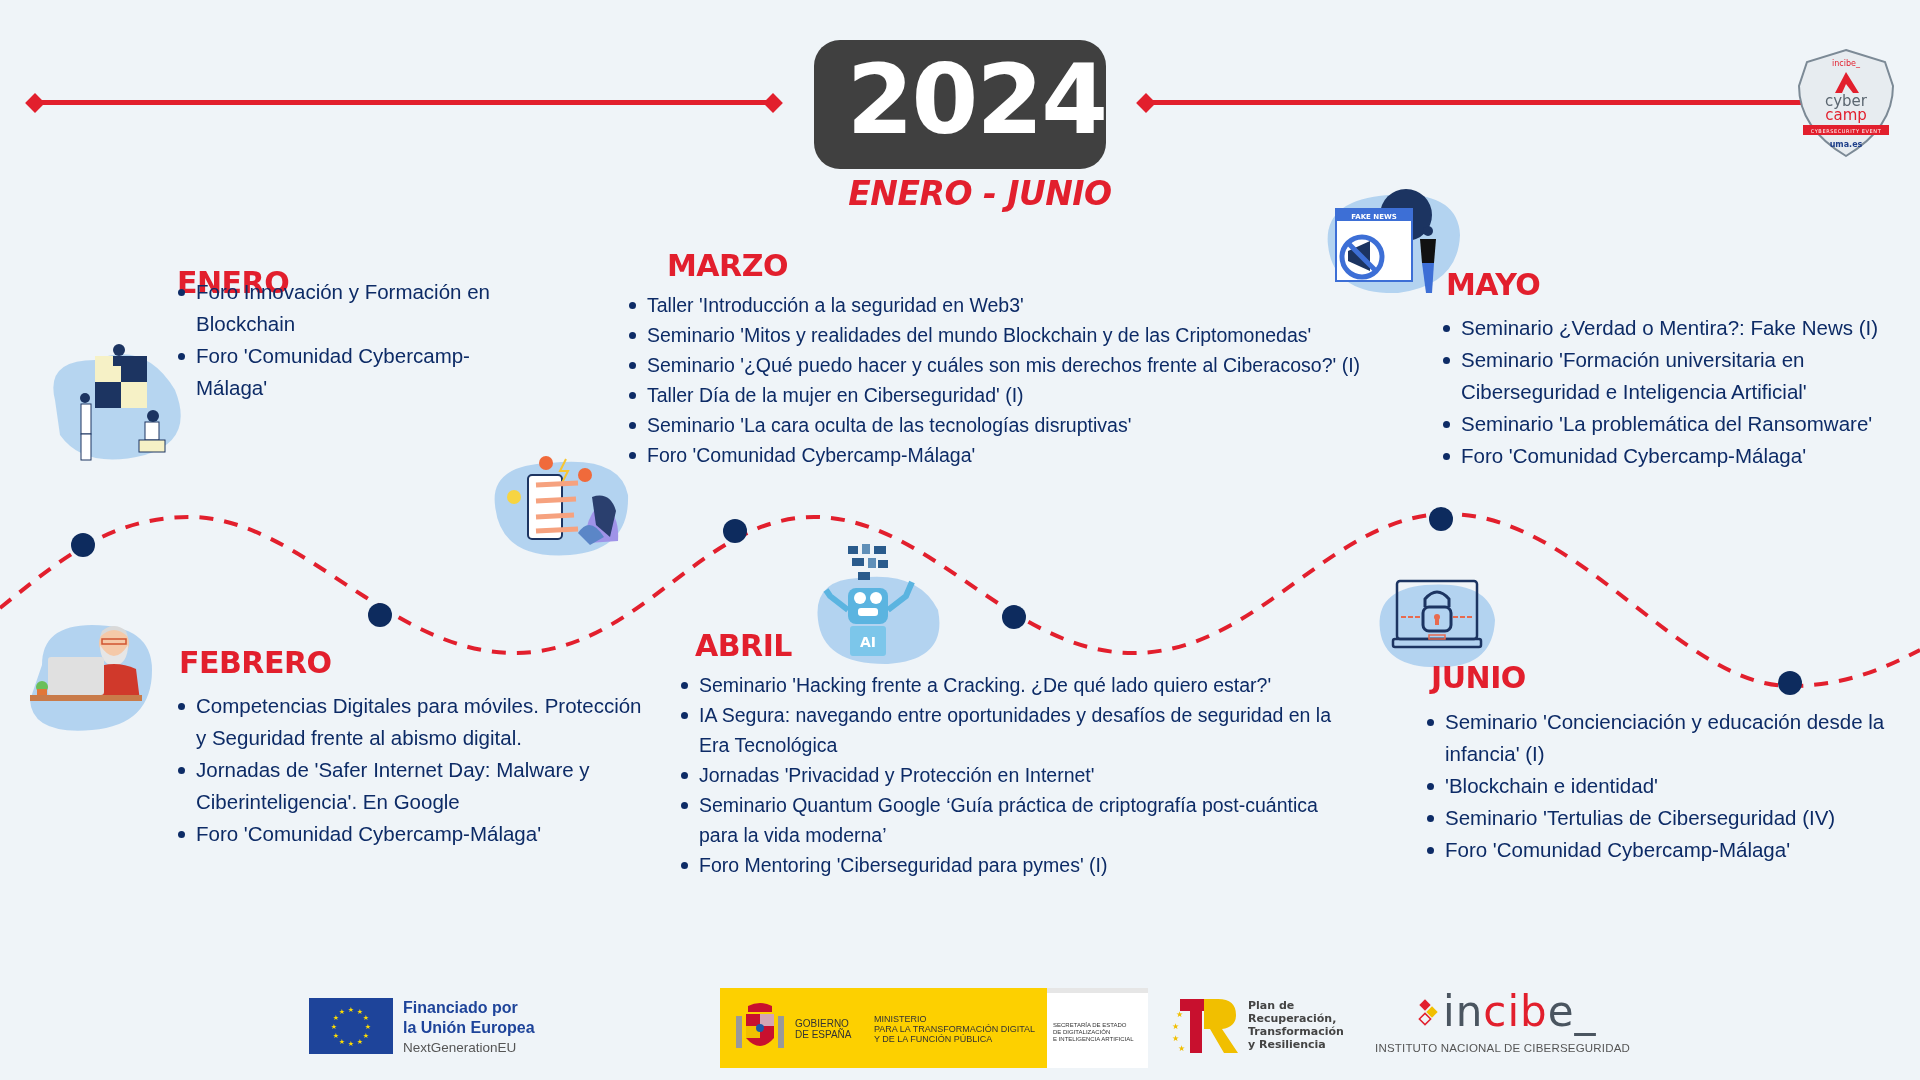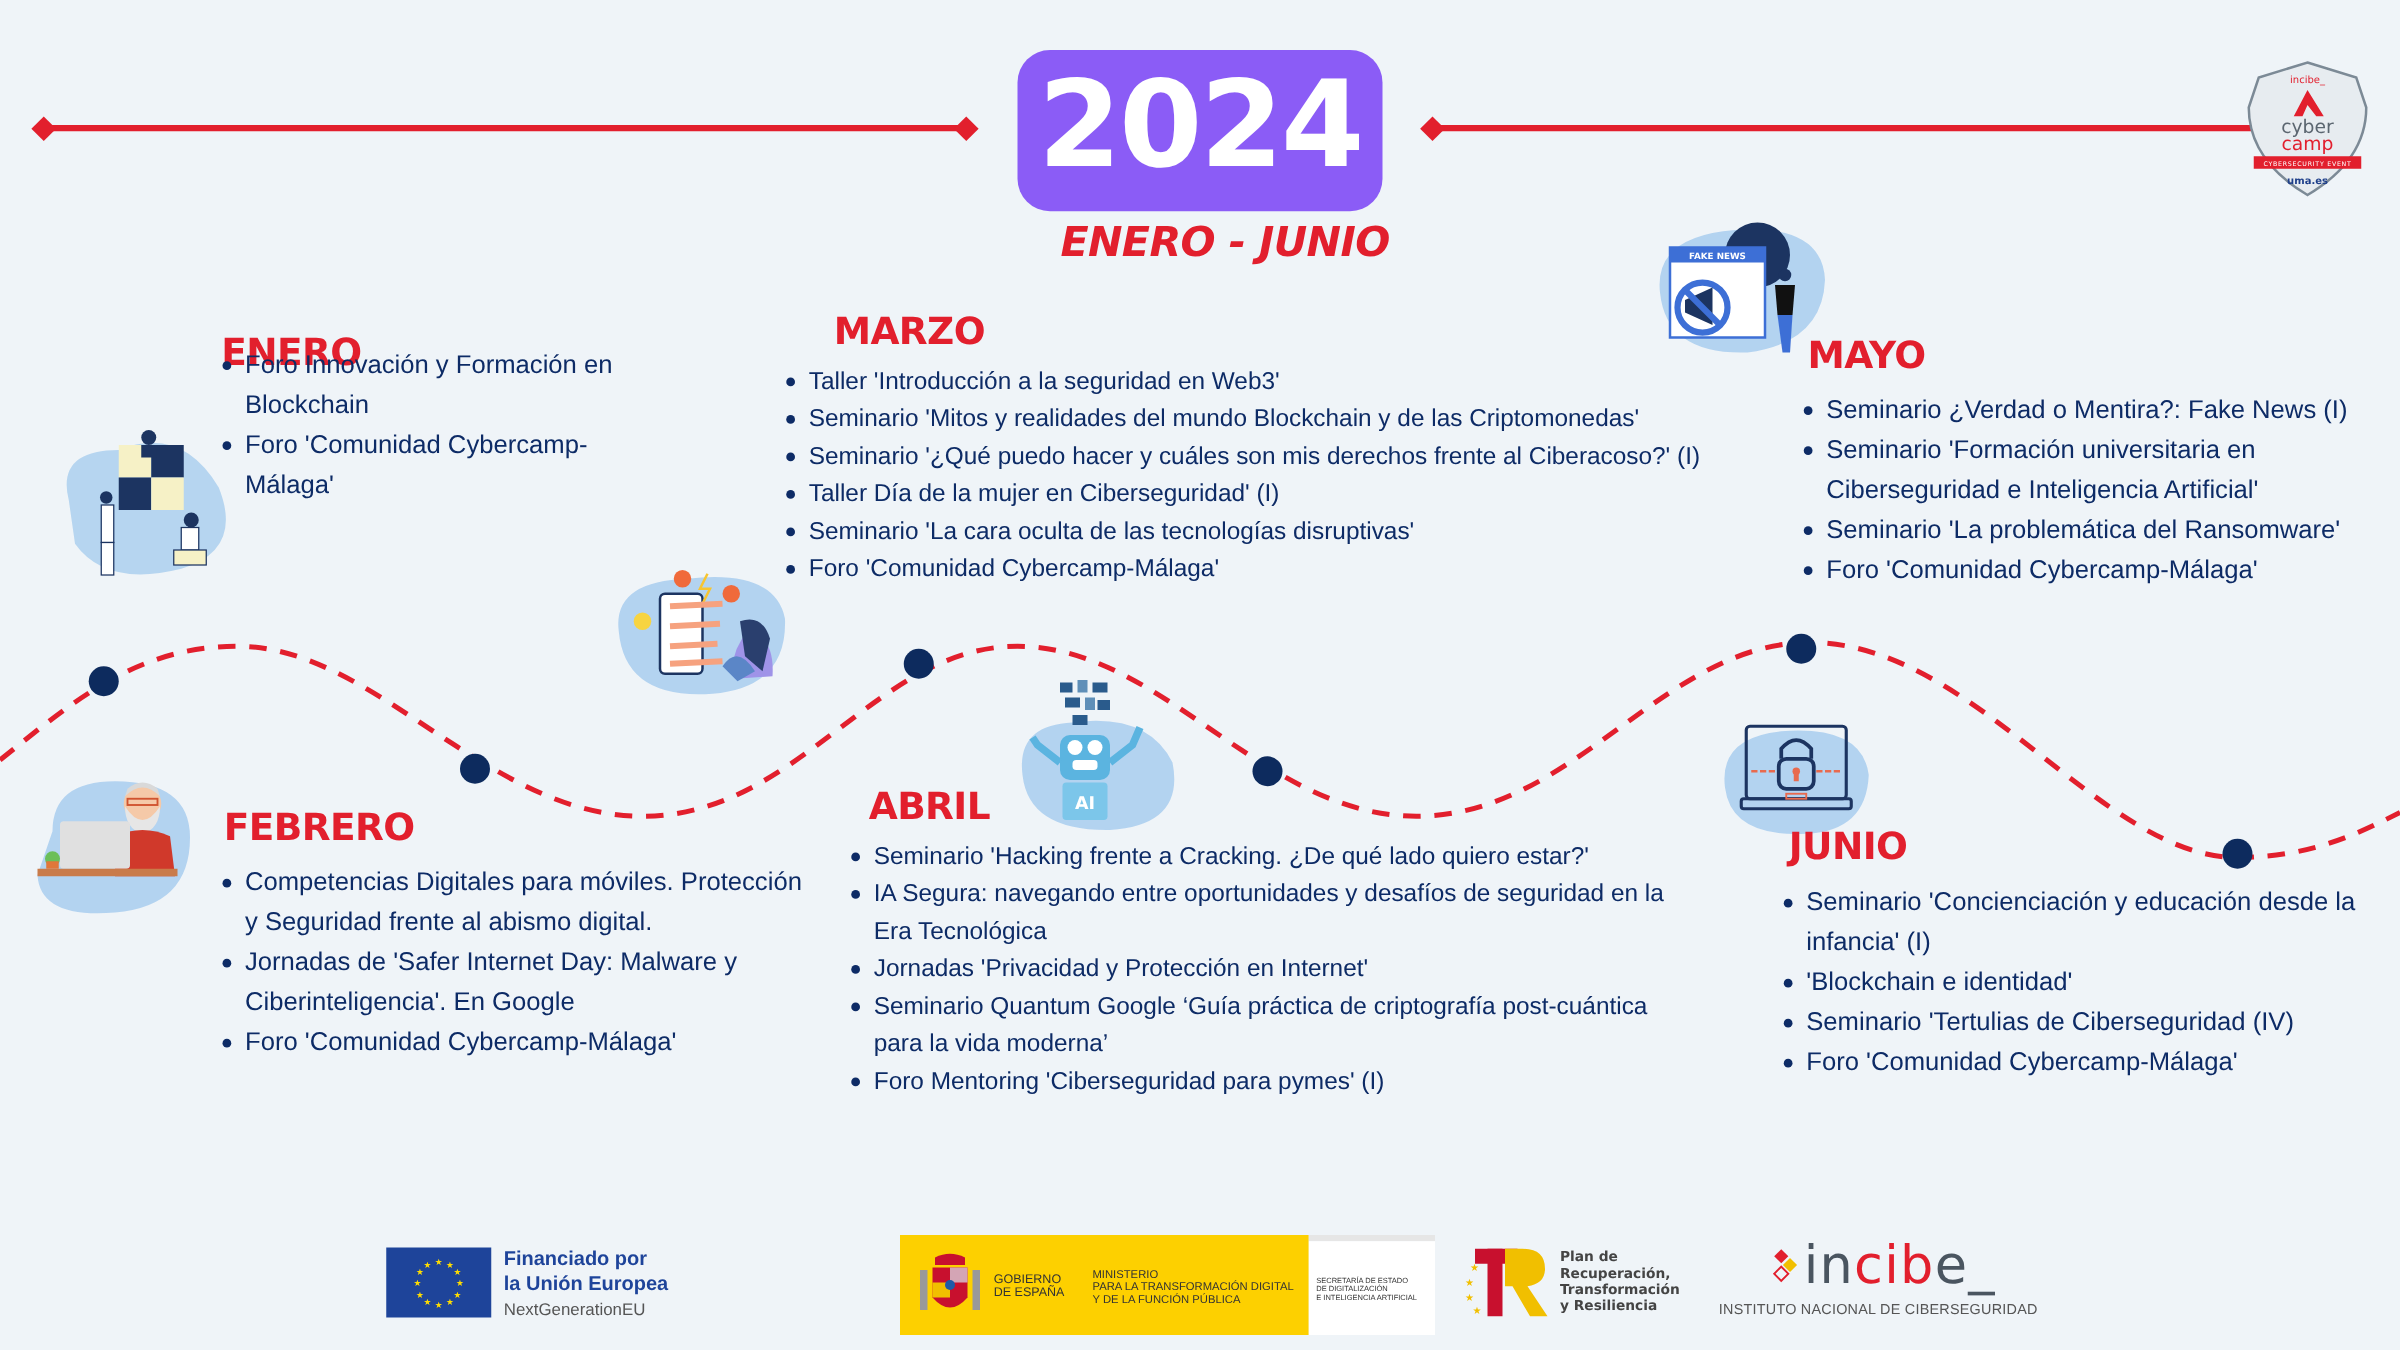--- a/index.html
+++ b/index.html
@@ -9,23 +9,23 @@
     font-family: "DejaVu Sans", sans-serif;
     color: #0d2b66;
     position: relative;
   }
   .abs { position: absolute; }
   
   .top-line { position: absolute; height: 5px; background: #e21f2d; top: 100px; }
   .diamond { position: absolute; width: 14px; height: 14px; background: #e21f2d; transform: rotate(45deg); top: 96px; }
   .year-box {
     position: absolute; left: 814px; top: 40px; width: 292px; height: 129px;
-    background: #8b5cf6; border-radius: 26px;
+    background: #404040; border-radius: 26px;
     color: #fff; font-family: "DejaVu Sans", sans-serif; font-weight: bold;
-    font-size: 96px; text-align: center; line-height: 120px; letter-spacing: -2px;
+    font-size: 96px; text-align: right; line-height: 120px; letter-spacing: -2px;
   }
   .period {
     position: absolute; left: 834px; width: 292px; top: 174px; text-align: center;
     color: #e21f2d; font-weight: bold; font-style: italic; font-size: 33px;
     font-family: "DejaVu Sans", sans-serif; letter-spacing: -0.5px;
   }
   
   .month-title {
     position: absolute; color: #e21f2d; font-weight: bold; font-size: 30px;
     font-family: "DejaVu Sans", sans-serif; letter-spacing: -0.5px;
@@ -199,21 +199,21 @@
 </div>
 <div class="month-title" style="left:695px; top:628px;">ABRIL</div>
 <ul class="events tight" style="left:679px; top:670px; width:670px;">
   <li>Seminario 'Hacking frente a Cracking. ¿De qué lado quiero estar?'</li>
   <li>IA Segura: navegando entre oportunidades y desafíos de seguridad en la Era Tecnológica</li>
   <li>Jornadas 'Privacidad y Protección en Internet'</li>
   <li>Seminario Quantum Google ‘Guía práctica de criptografía post-cuántica para la vida moderna’</li>
   <li>Foro Mentoring 'Ciberseguridad para pymes' (I)</li>
 </ul>
 
-<div class="illus" style="left:1318px; top:174px;text-align:center;">
+<div class="illus" style="left:1318px; top:185px;text-align:center;">
   <span>
     <svg width="145" height="115" viewBox="0 0 145 115">
       <path d="M10 60 Q5 15 70 10 Q140 5 142 50 Q140 100 80 108 Q15 110 10 60 Z" fill="#a8cdee" opacity="0.85"></path>
       <circle cx="88" cy="30" r="26" fill="#1c3461"></circle>
       <rect x="18" y="24" width="76" height="72" fill="#fff" stroke="#3d6fd6" stroke-width="2"></rect>
       <rect x="18" y="24" width="76" height="12" fill="#3d6fd6"></rect>
       <text x="56" y="33.5" text-anchor="middle" font-family="DejaVu Sans, sans-serif" font-size="7" font-weight="bold" fill="#fff">FAKE NEWS</text>
       <circle cx="44" cy="72" r="20" fill="none" stroke="#3d6fd6" stroke-width="5"></circle>
       <path d="M30 66 L52 56 L52 86 L30 76 Z" fill="#1c3461"></path>
       <line x1="30" y1="58" x2="58" y2="86" stroke="#3d6fd6" stroke-width="5"></line>

